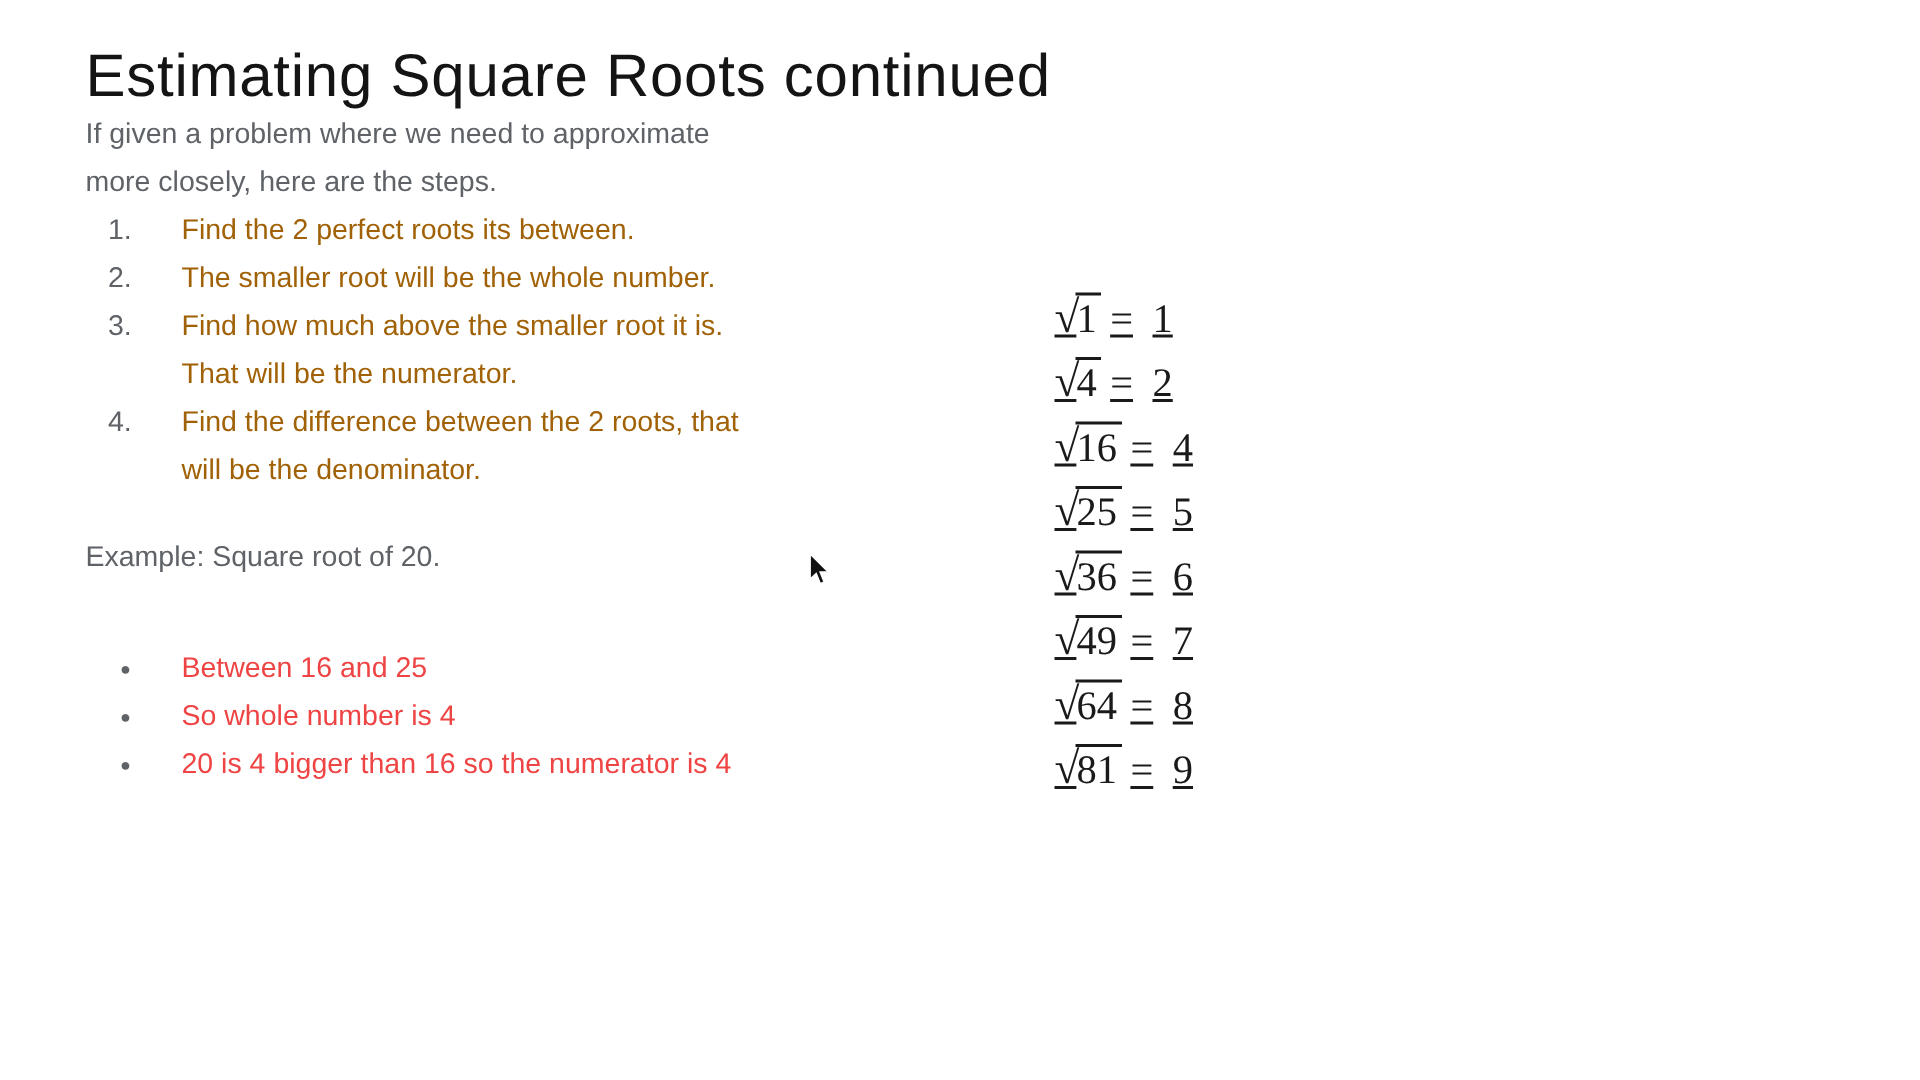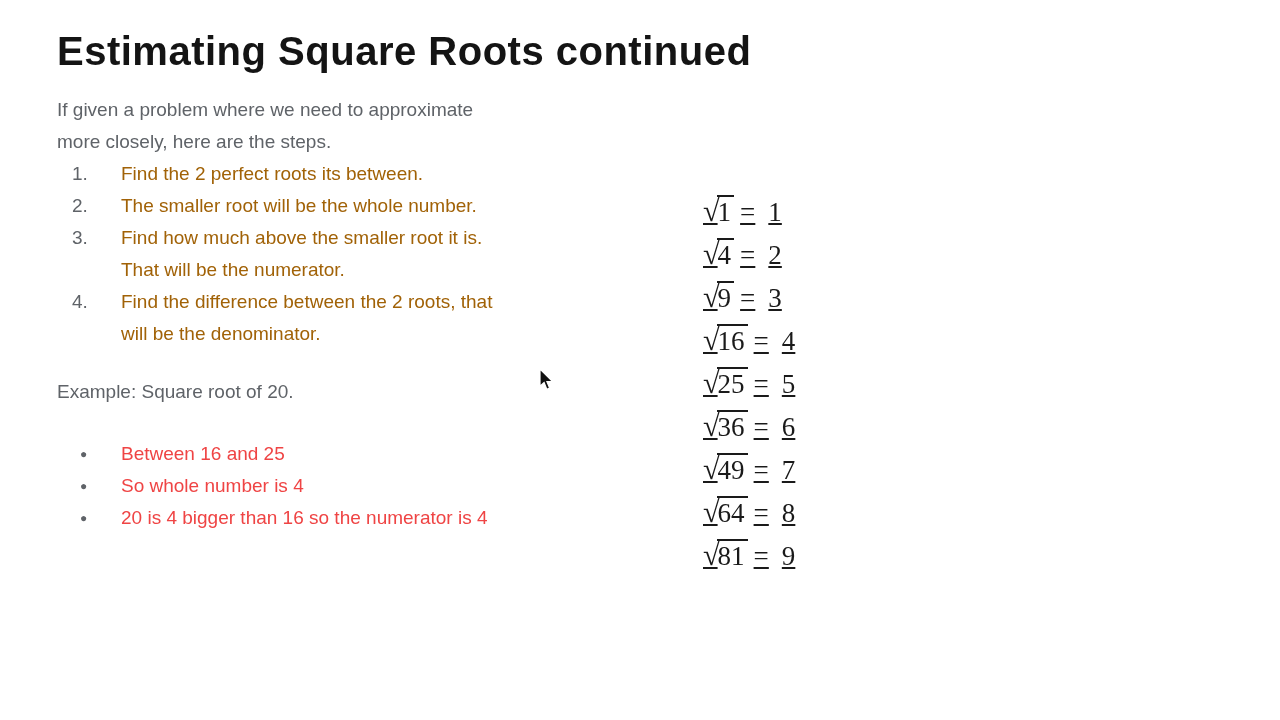--- a/index.html
+++ b/index.html
@@ -8,25 +8,24 @@
     background: #ffffff;
     font-family: "Liberation Sans", sans-serif;
     overflow: hidden;
   }
   .slide { position: absolute; left: 0; top: 0; width: 1280px; height: 720px; background: #ffffff; }
 
   .content { position: absolute; left: 57px; top: 28px; width: 580px; }
 
   .title {
     font-size: 40px;
-    font-weight: 700;
+    font-weight: 400;
     color: #141414;
     line-height: 46px;
     letter-spacing: 0.5px;
-    margin-bottom: 20px;
     white-space: nowrap;
   }
 
   .intro {
     font-size: 19px;
     color: #5f6368;
     line-height: 32px;
     white-space: pre-line;
   }
 
@@ -44,21 +43,21 @@
     color: #a16207;
     line-height: 32px;
     white-space: pre-line;
     max-width: 470px;
   }
 
   .example {
     font-size: 19px;
     color: #5f6368;
     line-height: 32px;
-    margin-bottom: 30px;
+    margin-bottom: 42px;
   }
 
   .bullet-row { display: flex; align-items: flex-start; }
   .bullet-marker {
     flex: 0 0 41px;
     margin-left: 23px;
     font-size: 12px;
     color: #5f6368;
     line-height: 32px;
   }
@@ -153,23 +152,20 @@
   </div>
 
   <div class="roots-figure">
     <div class="root-row">
       <span class="rad-sign">√</span><span class="radicand">1</span><span class="eq">=</span><span class="root-val">1</span>
     </div>
     <div class="root-row">
       <span class="rad-sign">√</span><span class="radicand">4</span><span class="eq">=</span><span class="root-val">2</span>
     </div>
     <div class="root-row">
-      <span class="rad-sign">√</span><span class="radicand">9</span><span class="eq">=</span><span class="root-val">3</span>
-    </div>
-    <div class="root-row">
       <span class="rad-sign">√</span><span class="radicand">16</span><span class="eq">=</span><span class="root-val">4</span>
     </div>
     <div class="root-row">
       <span class="rad-sign">√</span><span class="radicand">25</span><span class="eq">=</span><span class="root-val">5</span>
     </div>
     <div class="root-row">
       <span class="rad-sign">√</span><span class="radicand">36</span><span class="eq">=</span><span class="root-val">6</span>
     </div>
     <div class="root-row">
       <span class="rad-sign">√</span><span class="radicand">49</span><span class="eq">=</span><span class="root-val">7</span>

